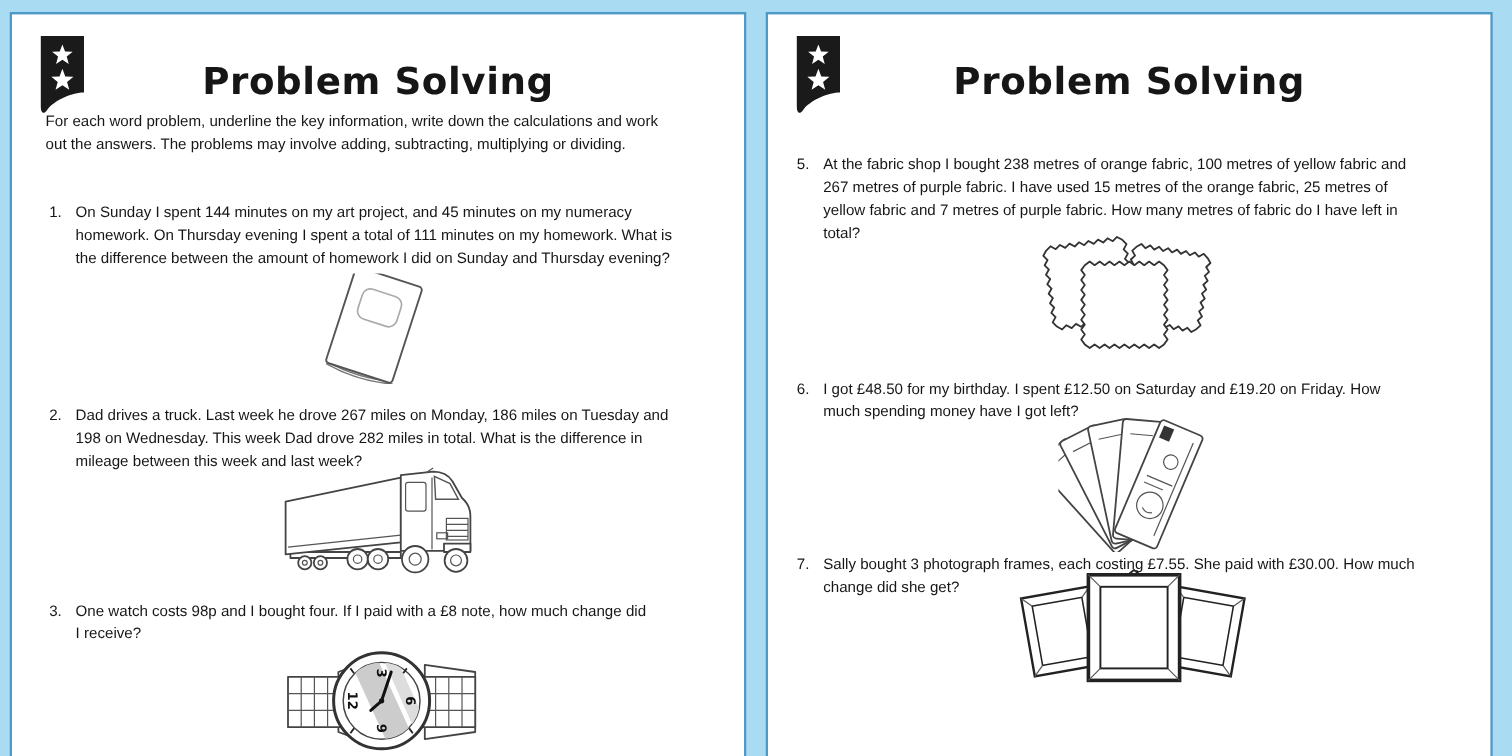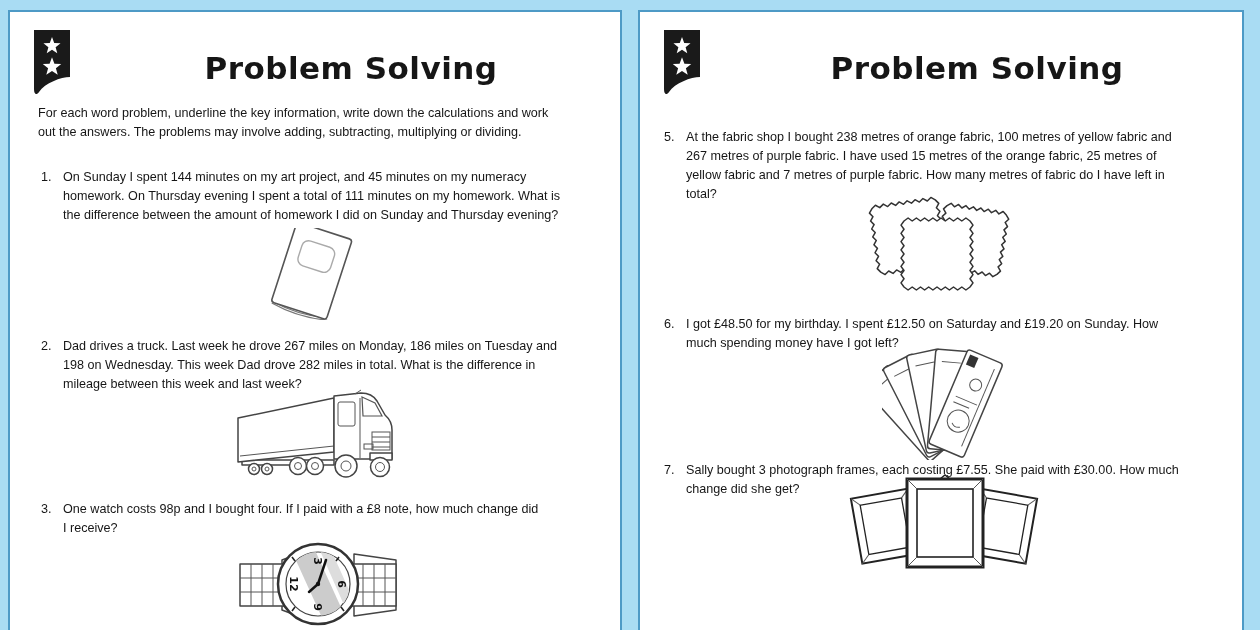--- a/index.html
+++ b/index.html
@@ -12,24 +12,23 @@
     position:absolute;top:10px;height:660px;background:#ffffff;
     border:2px solid #4d9ac6;box-sizing:border-box;
   }
   .page-left{left:8px;width:614px;}
   .page-right{left:638px;width:606px;}
   .badge{position:absolute;top:18px;left:22px;}
   .title{
     position:absolute;top:38px;left:0;width:100%;margin:0;text-align:center;
     font-family:"DejaVu Sans",sans-serif;font-weight:bold;font-size:31px;color:#161616;
     letter-spacing:0.5px;
-    padding-left:36px;
   }
   .intro{
-    position:absolute;left:28px;top:92px;width:572px;margin:0;
+    position:absolute;left:28px;top:80px;width:572px;margin:0;
     font-size:12.6px;line-height:19px;color:#161616;white-space:pre-line;
   }
   .problem{
     position:absolute;display:flex;gap:8px;
     font-size:12.6px;line-height:19px;color:#161616;
   }
   .problem .num{flex:none;width:14px;}
   .problem .ptext{flex:1;white-space:pre-line;}
   .page-left .problem{left:31px;width:578px;}
   .page-right .problem{left:24px;width:572px;}
@@ -184,21 +183,21 @@
   </div>
 
   <svg class="illus" id="fabric" width="155" height="110" viewBox="0 0 155 110">
     <polygon transform="translate(48,46) rotate(-8)" fill="#fff" stroke="#333" stroke-width="1.5" stroke-linejoin="round" points="-32.0,-32.0 -28.0,-35.0 -24.0,-32.0 -20.0,-35.0 -16.0,-32.0 -12.0,-35.0 -8.0,-32.0 -4.0,-35.0 0.0,-32.0 4.0,-35.0 8.0,-32.0 12.0,-35.0 16.0,-32.0 20.0,-35.0 24.0,-32.0 28.0,-35.0 32.0,-32.0 35.0,-28.0 32.0,-24.0 35.0,-20.0 32.0,-16.0 35.0,-12.0 32.0,-8.0 35.0,-4.0 32.0,0.0 35.0,4.0 32.0,8.0 35.0,12.0 32.0,16.0 35.0,20.0 32.0,24.0 35.0,28.0 32.0,32.0 28.0,35.0 24.0,32.0 20.0,35.0 16.0,32.0 12.0,35.0 8.0,32.0 4.0,35.0 0.0,32.0 -4.0,35.0 -8.0,32.0 -12.0,35.0 -16.0,32.0 -20.0,35.0 -24.0,32.0 -28.0,35.0 -32.0,32.0 -35.0,28.0 -32.0,24.0 -35.0,20.0 -32.0,16.0 -35.0,12.0 -32.0,8.0 -35.0,4.0 -32.0,0.0 -35.0,-4.0 -32.0,-8.0 -35.0,-12.0 -32.0,-16.0 -35.0,-20.0 -32.0,-24.0 -35.0,-28.0"></polygon>
     <polygon transform="translate(112,50) rotate(9)" fill="#fff" stroke="#333" stroke-width="1.5" stroke-linejoin="round" points="-30.0,-30.0 -26.3,-33.0 -22.5,-30.0 -18.8,-33.0 -15.0,-30.0 -11.3,-33.0 -7.5,-30.0 -3.8,-33.0 0.0,-30.0 3.8,-33.0 7.5,-30.0 11.3,-33.0 15.0,-30.0 18.8,-33.0 22.5,-30.0 26.3,-33.0 30.0,-30.0 33.0,-26.3 30.0,-22.5 33.0,-18.8 30.0,-15.0 33.0,-11.3 30.0,-7.5 33.0,-3.8 30.0,0.0 33.0,3.8 30.0,7.5 33.0,11.3 30.0,15.0 33.0,18.8 30.0,22.5 33.0,26.3 30.0,30.0 26.3,33.0 22.5,30.0 18.8,33.0 15.0,30.0 11.3,33.0 7.5,30.0 3.8,33.0 0.0,30.0 -3.8,33.0 -7.5,30.0 -11.3,33.0 -15.0,30.0 -18.8,33.0 -22.5,30.0 -26.3,33.0 -30.0,30.0 -33.0,26.3 -30.0,22.5 -33.0,18.8 -30.0,15.0 -33.0,11.3 -30.0,7.5 -33.0,3.8 -30.0,0.0 -33.0,-3.8 -30.0,-7.5 -33.0,-11.3 -30.0,-15.0 -33.0,-18.8 -30.0,-22.5 -33.0,-26.3"></polygon>
     <polygon transform="translate(77,64)" fill="#fff" stroke="#333" stroke-width="1.5" stroke-linejoin="round" points="-33.0,-33.0 -28.9,-36.0 -24.8,-33.0 -20.6,-36.0 -16.5,-33.0 -12.4,-36.0 -8.3,-33.0 -4.1,-36.0 0.0,-33.0 4.1,-36.0 8.3,-33.0 12.4,-36.0 16.5,-33.0 20.6,-36.0 24.8,-33.0 28.9,-36.0 33.0,-33.0 36.0,-28.9 33.0,-24.8 36.0,-20.6 33.0,-16.5 36.0,-12.4 33.0,-8.3 36.0,-4.1 33.0,0.0 36.0,4.1 33.0,8.3 36.0,12.4 33.0,16.5 36.0,20.6 33.0,24.8 36.0,28.9 33.0,33.0 28.9,36.0 24.8,33.0 20.6,36.0 16.5,33.0 12.4,36.0 8.3,33.0 4.1,36.0 0.0,33.0 -4.1,36.0 -8.3,33.0 -12.4,36.0 -16.5,33.0 -20.6,36.0 -24.8,33.0 -28.9,36.0 -33.0,33.0 -36.0,28.9 -33.0,24.8 -36.0,20.6 -33.0,16.5 -36.0,12.4 -33.0,8.3 -36.0,4.1 -33.0,0.0 -36.0,-4.1 -33.0,-8.3 -36.0,-12.4 -33.0,-16.5 -36.0,-20.6 -33.0,-24.8 -36.0,-28.9"></polygon>
   </svg>
 
   <div class="problem" id="rp6">
     <span class="num">6.</span>
-    <span class="ptext">I got £48.50 for my birthday. I spent £12.50 on Saturday and £19.20 on Sunday. How
+    <span class="ptext">I got £48.50 for my birthday. I spent £12.50 on Saturday and £19.20 on Friday. How
 much spending money have I got left?</span>
   </div>
 
   <svg class="illus" id="money" width="140" height="120" viewBox="0 0 140 120">
     <g transform="translate(62,112)">
       <g transform="rotate(-42)">
           <rect x="-17" y="-102" width="34" height="100" rx="3" class="ln"></rect>
         <line x1="-10" y1="-92" x2="8" y2="-92" class="thin"></line>
           <line x1="-10" y1="-20" x2="8" y2="-20" class="thin"></line>
         </g>

